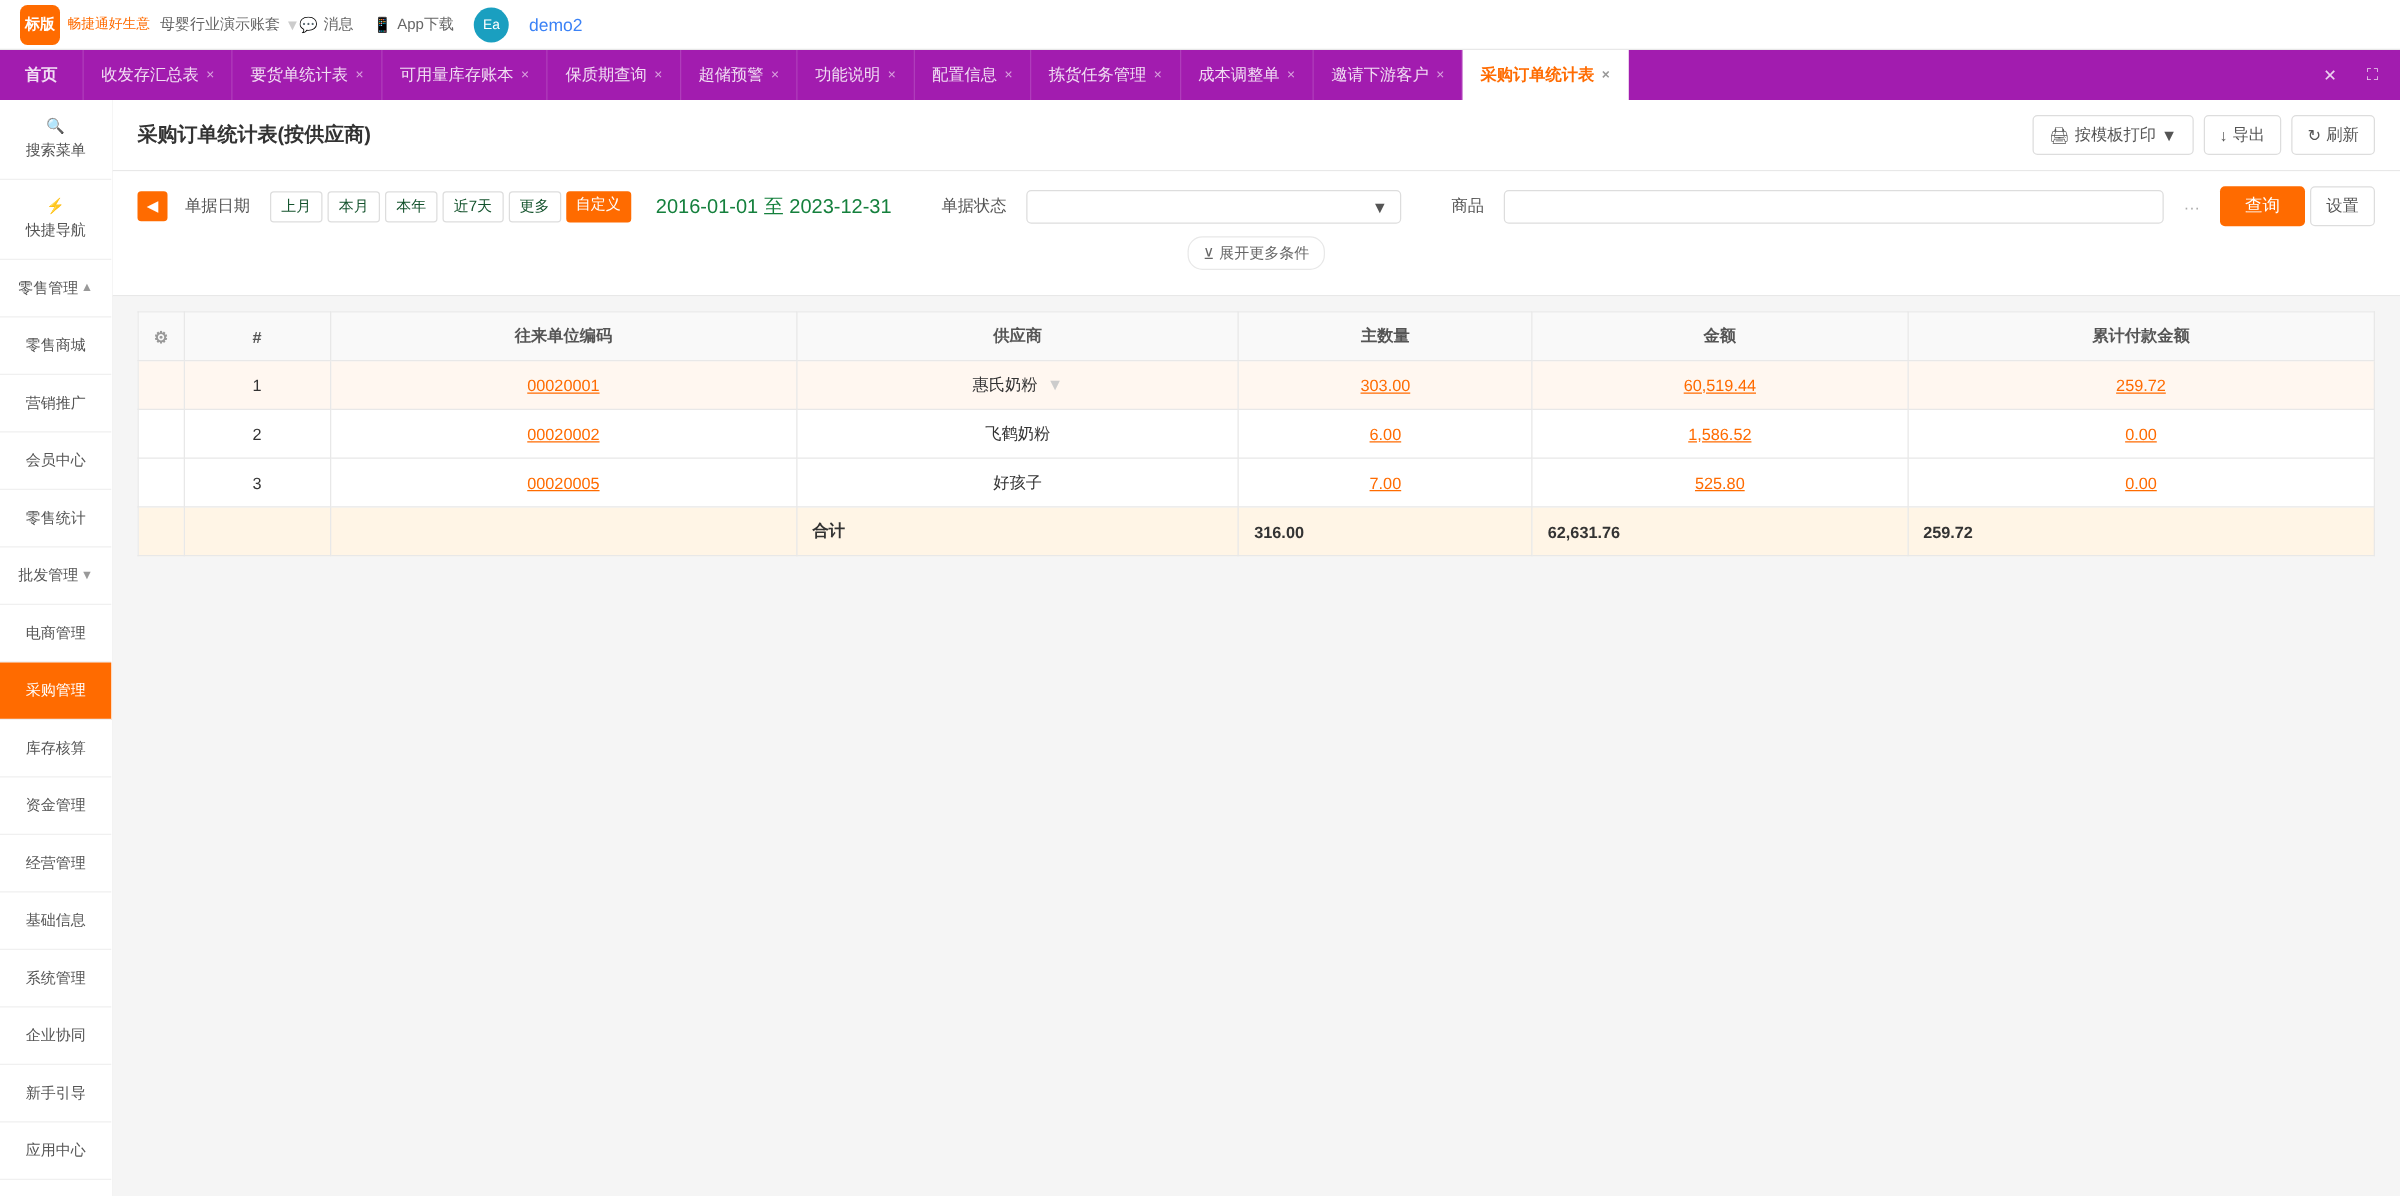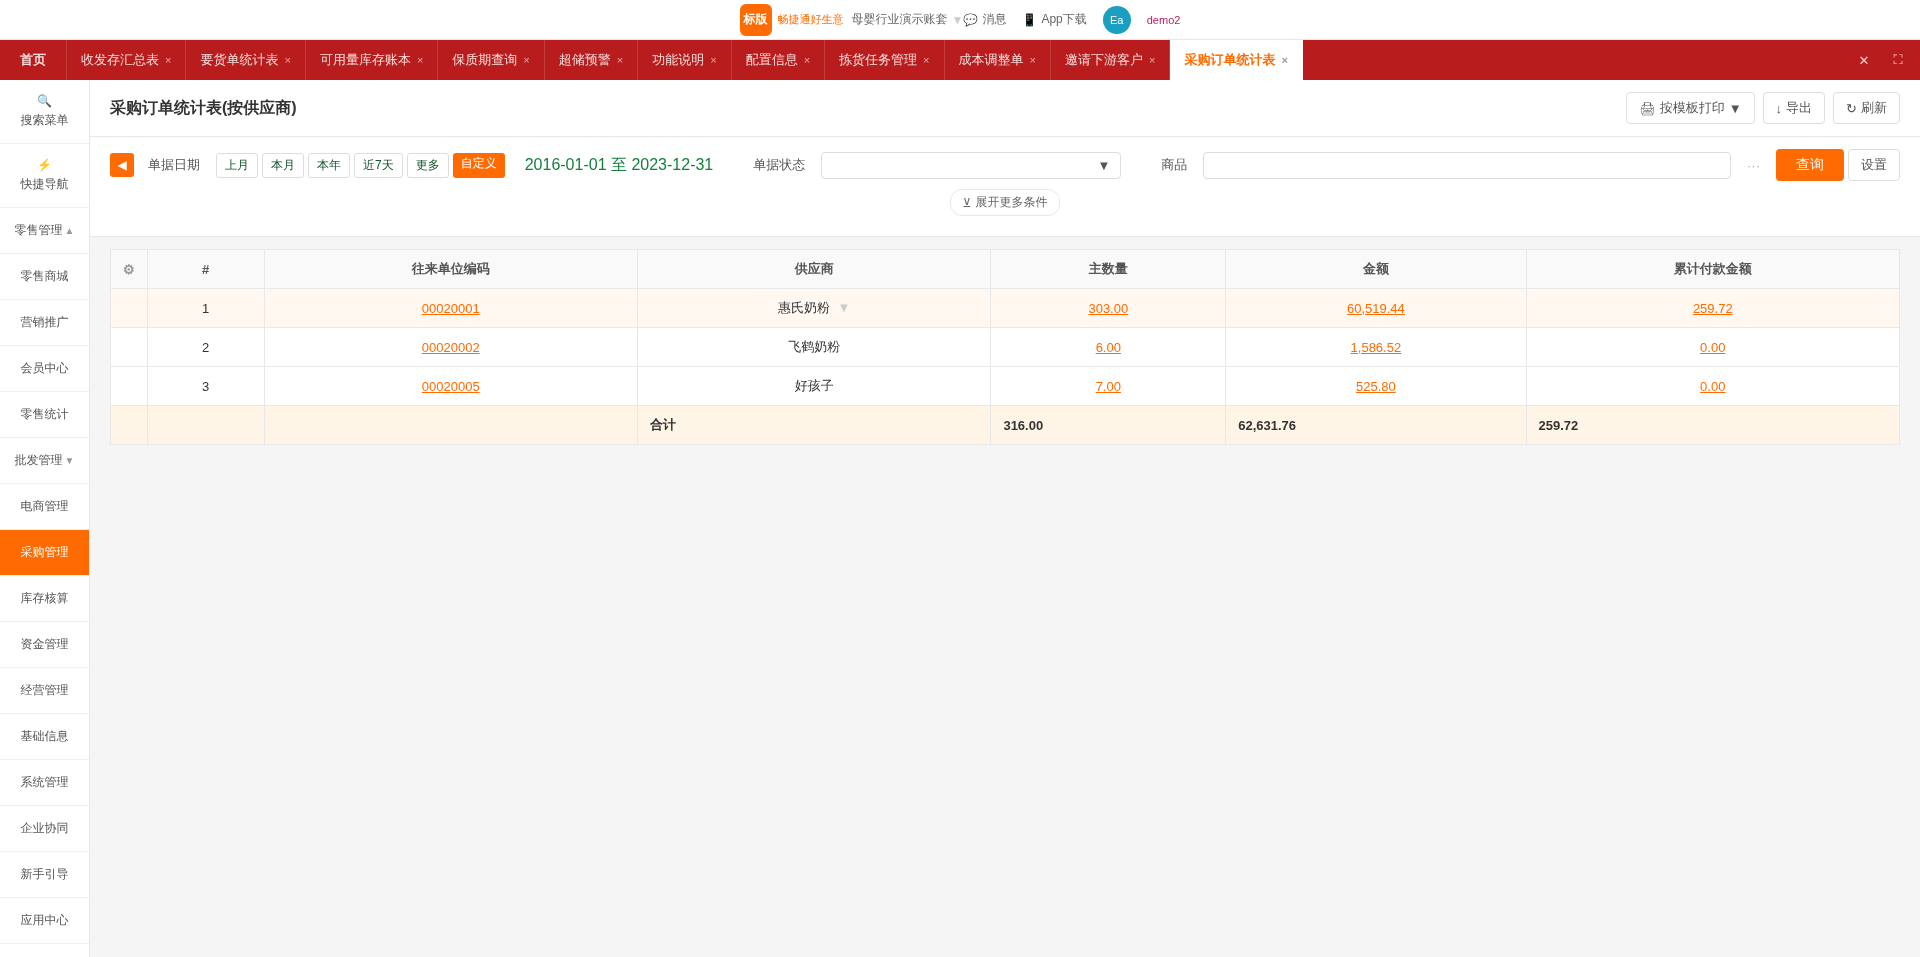--- a/index.html
+++ b/index.html
@@ -1,32 +1,32 @@
 <!DOCTYPE html>
 <html><head>
   <meta charset="utf-8">
   <style>
     * { box-sizing: border-box; margin: 0; padding: 0; }
     body { font-family: 'Microsoft YaHei', Arial, sans-serif; font-size: 13px; background: #f5f5f5; color: #333; display: flex; flex-direction: column; height: 957px; overflow: hidden; }
 
     
-    .top-bar { height: 40px; background: #fff; display: flex; align-items: center; justify-content: center; padding: 0 16px; border-bottom: 1px solid #e8e8e8; }
+    .top-bar { height: 40px; background: #fff; display: flex; align-items: center; justify-content: flex-start; padding: 0 16px; border-bottom: 1px solid #e8e8e8; }
     .top-bar-left { display: flex; align-items: center; gap: 8px; }
     .logo-area { display: flex; align-items: center; gap: 6px; }
     .logo-icon { width: 32px; height: 32px; background: #ff6b00; border-radius: 6px; display: flex; align-items: center; justify-content: center; color: white; font-weight: bold; font-size: 12px; }
     .breadcrumb-area { display: flex; align-items: center; gap: 4px; color: #666; font-size: 12px; }
     .breadcrumb-sep { color: #ccc; }
     .top-bar-right { display: flex; align-items: center; gap: 16px; }
     .top-bar-right .msg-btn { display: flex; align-items: center; gap: 4px; color: #666; font-size: 12px; cursor: pointer; }
     .top-bar-right .app-btn { display: flex; align-items: center; gap: 4px; color: #666; font-size: 12px; cursor: pointer; }
     .avatar { width: 28px; height: 28px; background: #1a9fc0; border-radius: 50%; display: flex; align-items: center; justify-content: center; color: white; font-size: 11px; cursor: pointer; }
-    .username { color: #be185d; font-size: 11px; cursor: pointer; }
-
-    
-    .nav-tabs { height: 40px; background: #b91c1c; display: flex; align-items: center; padding: 0 0 0 0; overflow-x: auto; white-space: nowrap; }
+    .username { color: #3b82f6; font-size: 14px; cursor: pointer; }
+
+    
+    .nav-tabs { height: 40px; background: #a21caf; display: flex; align-items: center; padding: 0 0 0 0; overflow-x: auto; white-space: nowrap; }
     .nav-tabs::-webkit-scrollbar { display: none; }
     .nav-tab { height: 40px; display: inline-flex; align-items: center; padding: 0 14px; color: rgba(255,255,255,0.85); font-size: 13px; cursor: pointer; position: relative; gap: 6px; border-right: 1px solid rgba(255,255,255,0.15); }
     .nav-tab.active { background: #fff; color: #ff6b00; font-weight: bold; }
     .nav-tab .close-icon { font-size: 11px; color: rgba(255,255,255,0.6); cursor: pointer; }
     .nav-tab.active .close-icon { color: #999; }
     .nav-tab-home { padding: 0 20px; font-weight: bold; }
     .nav-right-icons { margin-left: auto; display: flex; align-items: center; gap: 2px; padding-right: 6px; }
     .nav-icon-btn { width: 32px; height: 32px; display: flex; align-items: center; justify-content: center; color: rgba(255,255,255,0.8); cursor: pointer; border-radius: 4px; }
 
     

